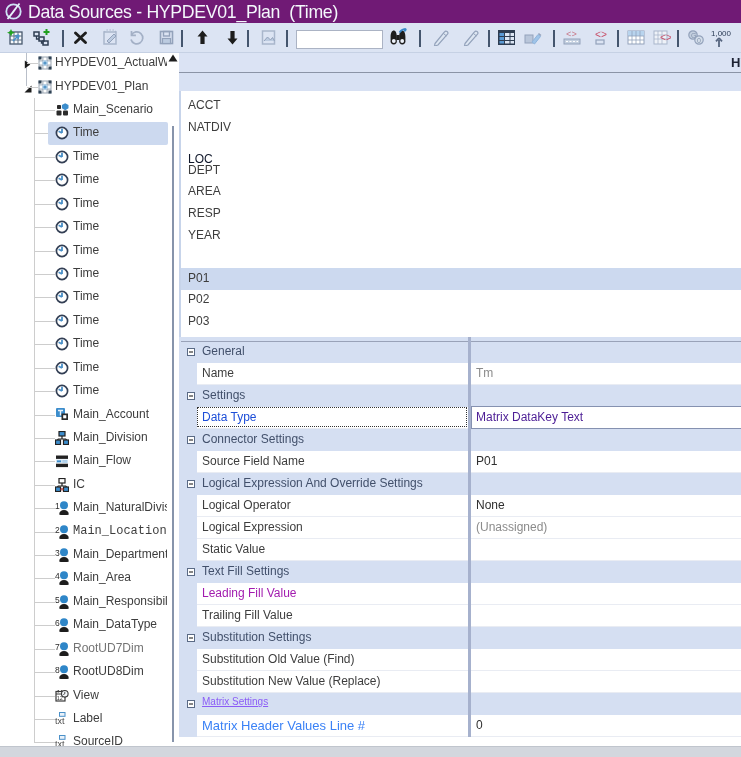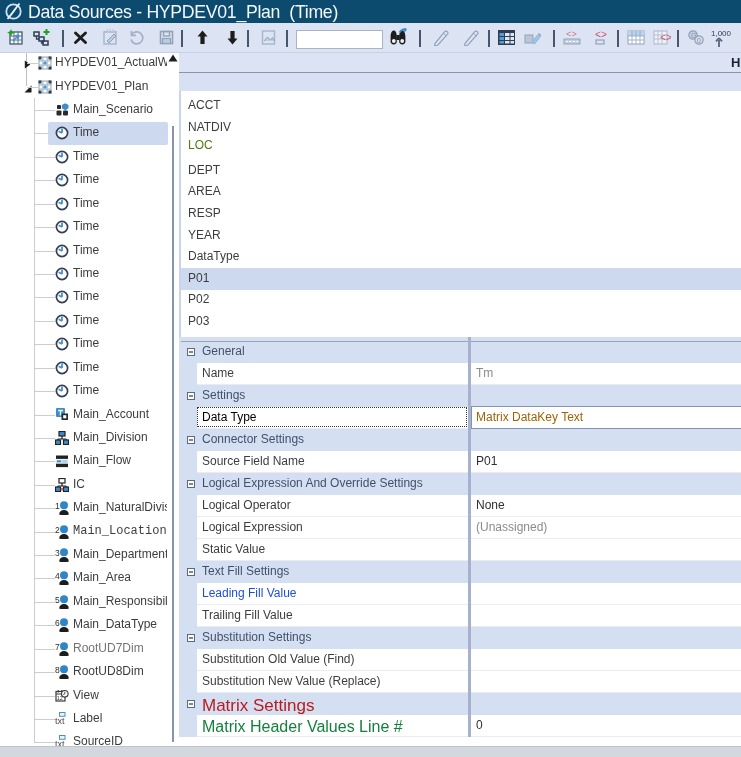--- a/index.html
+++ b/index.html
@@ -1,20 +1,20 @@
 <!DOCTYPE html>
 <html><head><meta charset="utf-8">
 <style>
 * { margin:0; padding:0; }
 html,body { width:741px; height:757px; background:#fff; font-family:"Liberation Sans", sans-serif; }
 #stage { position:relative; width:741px; height:757px; overflow:hidden; background:#fff; }
 </style></head>
 <body>
 <div id="stage">
-    <div style="position:absolute;left:0;top:0;width:741px;height:23px;background:#0c4a6e;">
+    <div style="position:absolute;left:0;top:0;width:741px;height:23px;background:#701a75;">
       <svg width="24" height="24" viewBox="0 0 24 24" style="position:absolute;left:2px;top:0px">
 <circle cx="11.5" cy="11.5" r="7.2" fill="none" stroke="#cfe3f5" stroke-width="1.8"></circle>
 <path d="M 5.5 19 C 10 14, 13 9, 17.5 3.5" fill="none" stroke="#e8f2fb" stroke-width="1.8"></path>
 </svg>
       <div style="position:absolute;left:28px;top:2px;font-size:17.7px;letter-spacing:-0.3px;color:#f4f8fc;">Data Sources - HYPDEV01_Plan&nbsp; (Time)</div>
     </div>
     <div style="position:absolute;left:0;top:23px;width:741px;height:30px;background:#dce4f3;border-bottom:1px solid #c6d1e4;box-sizing:border-box;">
       <svg width="17" height="17" viewBox="0 0 17 17" style="position:absolute;left:7px;top:6px">
 <rect x="3" y="3" width="12" height="12" fill="#f7fafd" stroke="#47586e" stroke-width="1.3"></rect>
 <path d="M3 7 h12 M3 11 h12 M7 3 v12 M11 3 v12" stroke="#5d6e84" stroke-width="1"></path>
@@ -369,36 +369,33 @@
       </div>
       <div style="position:absolute;left:0;top:20px;width:562px;height:18px;background:#d8e1f3;"></div>
       <div style="position:absolute;left:0;top:38px;width:2px;height:246px;background:#c7d4ea;"></div>
       <div style="position:absolute;left:2px;top:42px;width:560px;height:22px;">
         <div style="position:absolute;left:7px;top:3px;font-size:12px;color:#3d3d3d;">ACCT</div>
       </div>
       <div style="position:absolute;left:2px;top:64px;width:560px;height:22px;">
         <div style="position:absolute;left:7px;top:3px;font-size:12px;color:#3d3d3d;">NATDIV</div>
       </div>
       <div style="position:absolute;left:2px;top:85px;width:560px;height:22px;">
-        <div style="position:absolute;left:7px;top:0;font-size:12px;color:#4d7c0f;">LOC</div>
+        <div style="position:absolute;left:7px;top:14px;font-size:12px;color:#0f172a;">LOC</div>
       </div>
       <div style="position:absolute;left:2px;top:107px;width:560px;height:22px;">
         <div style="position:absolute;left:7px;top:3px;font-size:12px;color:#3d3d3d;">DEPT</div>
       </div>
       <div style="position:absolute;left:2px;top:128px;width:560px;height:22px;">
         <div style="position:absolute;left:7px;top:3px;font-size:12px;color:#3d3d3d;">AREA</div>
       </div>
       <div style="position:absolute;left:2px;top:150px;width:560px;height:22px;">
         <div style="position:absolute;left:7px;top:3px;font-size:12px;color:#3d3d3d;">RESP</div>
       </div>
       <div style="position:absolute;left:2px;top:172px;width:560px;height:22px;">
         <div style="position:absolute;left:7px;top:3px;font-size:12px;color:#3d3d3d;">YEAR</div>
-      </div>
-      <div style="position:absolute;left:2px;top:193px;width:560px;height:22px;">
-        <div style="position:absolute;left:7px;top:3px;font-size:12px;color:#3d3d3d;">DataType</div>
       </div>
       <div style="position:absolute;left:2px;top:215px;width:560px;height:22px;background:#ccd9ef;">
         <div style="position:absolute;left:7px;top:3px;font-size:12px;color:#3d3d3d;">P01</div>
       </div>
       <div style="position:absolute;left:2px;top:236px;width:560px;height:22px;">
         <div style="position:absolute;left:7px;top:3px;font-size:12px;color:#3d3d3d;">P02</div>
       </div>
       <div style="position:absolute;left:2px;top:258px;width:560px;height:22px;">
         <div style="position:absolute;left:7px;top:3px;font-size:12px;color:#3d3d3d;">P03</div>
       </div>
@@ -417,22 +414,22 @@
       <svg width="8" height="8" viewBox="0 0 8 8" style="position:absolute;left:8px;top:339px">
         <rect x="0.5" y="0.5" width="7" height="7" fill="#fff" stroke="#5a6a85" stroke-width="1"></rect>
         <path d="M2 4 h4" stroke="#222" stroke-width="1.1"></path>
       </svg>
       <div style="position:absolute;left:23px;top:335px;font-size:12px;color:#42506b;white-space:nowrap;">Settings</div>
       <div style="position:absolute;left:18px;top:354px;width:271px;height:21px;background:#fff;"></div>
       <div style="position:absolute;left:292px;top:354px;width:270px;height:21px;background:#fff;"></div>
       <div style="position:absolute;left:18px;top:375px;width:544px;height:1px;background:#e9ecf3;"></div>
       <div style="position:absolute;left:18px;top:354px;width:270px;height:20px;border:1px dotted #333;box-sizing:border-box;"></div>
       <div style="position:absolute;left:292px;top:353px;width:270px;height:23px;background:#fff;border-top:1px solid #8591b0;border-bottom:1px solid #8591b0;border-left:1px solid #8591b0;box-sizing:border-box;"></div>
-      <div style="position:absolute;left:23px;top:357px;font-size:12px;color:#000000;white-space:nowrap;">Data Type</div>
-      <div style="position:absolute;left:297px;top:357px;font-size:12px;color:#a16207;white-space:nowrap;">Matrix DataKey Text</div>
+      <div style="position:absolute;left:23px;top:357px;font-size:12px;color:#1d4ed8;white-space:nowrap;">Data Type</div>
+      <div style="position:absolute;left:297px;top:357px;font-size:12px;color:#4c1d95;white-space:nowrap;">Matrix DataKey Text</div>
       <svg width="8" height="8" viewBox="0 0 8 8" style="position:absolute;left:8px;top:383px">
         <rect x="0.5" y="0.5" width="7" height="7" fill="#fff" stroke="#5a6a85" stroke-width="1"></rect>
         <path d="M2 4 h4" stroke="#222" stroke-width="1.1"></path>
       </svg>
       <div style="position:absolute;left:23px;top:379px;font-size:12px;color:#42506b;white-space:nowrap;">Connector Settings</div>
       <div style="position:absolute;left:18px;top:398px;width:271px;height:21px;background:#fff;"></div>
       <div style="position:absolute;left:292px;top:398px;width:270px;height:21px;background:#fff;"></div>
       <div style="position:absolute;left:18px;top:419px;width:544px;height:1px;background:#e9ecf3;"></div>
       <div style="position:absolute;left:23px;top:401px;font-size:12px;color:#3d3d3d;white-space:nowrap;">Source Field Name</div>
       <div style="position:absolute;left:297px;top:401px;font-size:12px;color:#2f2f2f;white-space:nowrap;">P01</div>
@@ -456,21 +453,21 @@
       <div style="position:absolute;left:18px;top:507px;width:544px;height:1px;background:#e9ecf3;"></div>
       <div style="position:absolute;left:23px;top:489px;font-size:12px;color:#3d3d3d;white-space:nowrap;">Static Value</div>
       <svg width="8" height="8" viewBox="0 0 8 8" style="position:absolute;left:8px;top:515px">
         <rect x="0.5" y="0.5" width="7" height="7" fill="#fff" stroke="#5a6a85" stroke-width="1"></rect>
         <path d="M2 4 h4" stroke="#222" stroke-width="1.1"></path>
       </svg>
       <div style="position:absolute;left:23px;top:511px;font-size:12px;color:#42506b;white-space:nowrap;">Text Fill Settings</div>
       <div style="position:absolute;left:18px;top:530px;width:271px;height:21px;background:#fff;"></div>
       <div style="position:absolute;left:292px;top:530px;width:270px;height:21px;background:#fff;"></div>
       <div style="position:absolute;left:18px;top:551px;width:544px;height:1px;background:#e9ecf3;"></div>
-      <div style="position:absolute;left:23px;top:533px;font-size:12px;color:#1d4ed8;white-space:nowrap;">Leading Fill Value</div>
+      <div style="position:absolute;left:23px;top:533px;font-size:12px;color:#a21caf;white-space:nowrap;">Leading Fill Value</div>
       <div style="position:absolute;left:18px;top:552px;width:271px;height:21px;background:#fff;"></div>
       <div style="position:absolute;left:292px;top:552px;width:270px;height:21px;background:#fff;"></div>
       <div style="position:absolute;left:18px;top:573px;width:544px;height:1px;background:#e9ecf3;"></div>
       <div style="position:absolute;left:23px;top:555px;font-size:12px;color:#3d3d3d;white-space:nowrap;">Trailing Fill Value</div>
       <svg width="8" height="8" viewBox="0 0 8 8" style="position:absolute;left:8px;top:581px">
         <rect x="0.5" y="0.5" width="7" height="7" fill="#fff" stroke="#5a6a85" stroke-width="1"></rect>
         <path d="M2 4 h4" stroke="#222" stroke-width="1.1"></path>
       </svg>
       <div style="position:absolute;left:23px;top:577px;font-size:12px;color:#42506b;white-space:nowrap;">Substitution Settings</div>
       <div style="position:absolute;left:18px;top:596px;width:271px;height:21px;background:#fff;"></div>
@@ -478,21 +475,21 @@
       <div style="position:absolute;left:18px;top:617px;width:544px;height:1px;background:#e9ecf3;"></div>
       <div style="position:absolute;left:23px;top:599px;font-size:12px;color:#3d3d3d;white-space:nowrap;">Substitution Old Value (Find)</div>
       <div style="position:absolute;left:18px;top:618px;width:271px;height:21px;background:#fff;"></div>
       <div style="position:absolute;left:292px;top:618px;width:270px;height:21px;background:#fff;"></div>
       <div style="position:absolute;left:18px;top:639px;width:544px;height:1px;background:#e9ecf3;"></div>
       <div style="position:absolute;left:23px;top:621px;font-size:12px;color:#3d3d3d;white-space:nowrap;">Substitution New Value (Replace)</div>
       <svg width="8" height="8" viewBox="0 0 8 8" style="position:absolute;left:8px;top:647px">
         <rect x="0.5" y="0.5" width="7" height="7" fill="#fff" stroke="#5a6a85" stroke-width="1"></rect>
         <path d="M2 4 h4" stroke="#222" stroke-width="1.1"></path>
       </svg>
-      <div style="position:absolute;left:23px;top:643px;font-size:17px;color:#b91c1c;white-space:nowrap;">Matrix Settings</div>
+      <div style="position:absolute;left:23px;top:643px;font-size:10px;color:#8b5cf6;white-space:nowrap;text-decoration:underline;">Matrix Settings</div>
       <div style="position:absolute;left:18px;top:662px;width:271px;height:21px;background:#fff;"></div>
       <div style="position:absolute;left:292px;top:662px;width:270px;height:21px;background:#fff;"></div>
       <div style="position:absolute;left:18px;top:683px;width:544px;height:1px;background:#e9ecf3;"></div>
-      <div style="position:absolute;left:23px;top:665px;font-size:16px;color:#15803d;white-space:nowrap;">Matrix Header Values Line #</div>
+      <div style="position:absolute;left:23px;top:665px;font-size:13px;color:#3b82f6;white-space:nowrap;">Matrix Header Values Line #</div>
       <div style="position:absolute;left:297px;top:665px;font-size:12px;color:#2f2f2f;white-space:nowrap;">0</div>
       <div style="position:absolute;left:289px;top:284px;width:3px;height:400px;background:#a6b1cd;"></div>
     </div>
     <div style="position:absolute;left:0;top:746px;width:741px;height:11px;background:#d3d7de;border-top:1px solid #c0c5cd;box-sizing:border-box;"></div>
   </div>
 </body></html>

